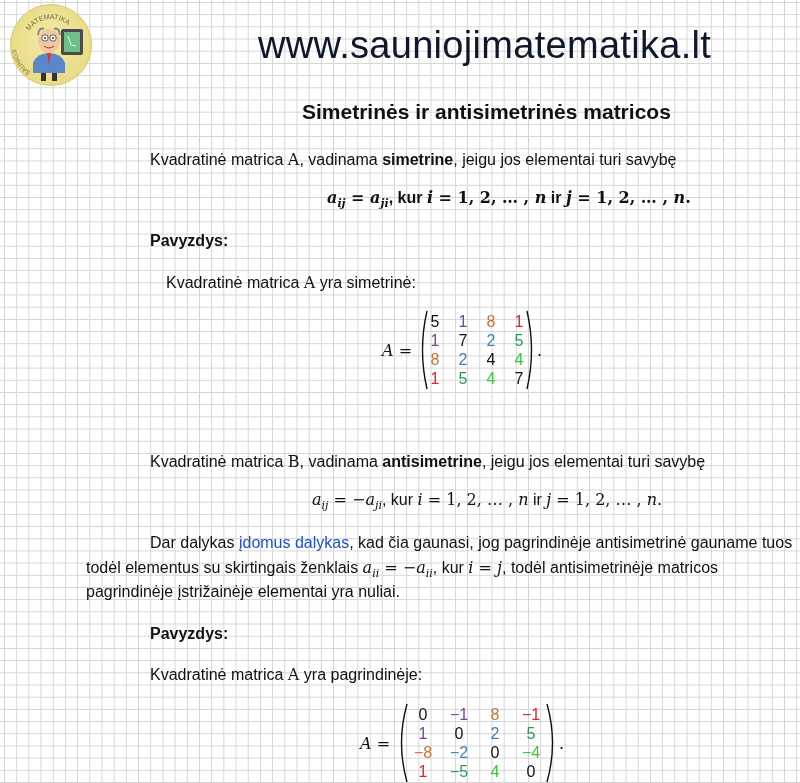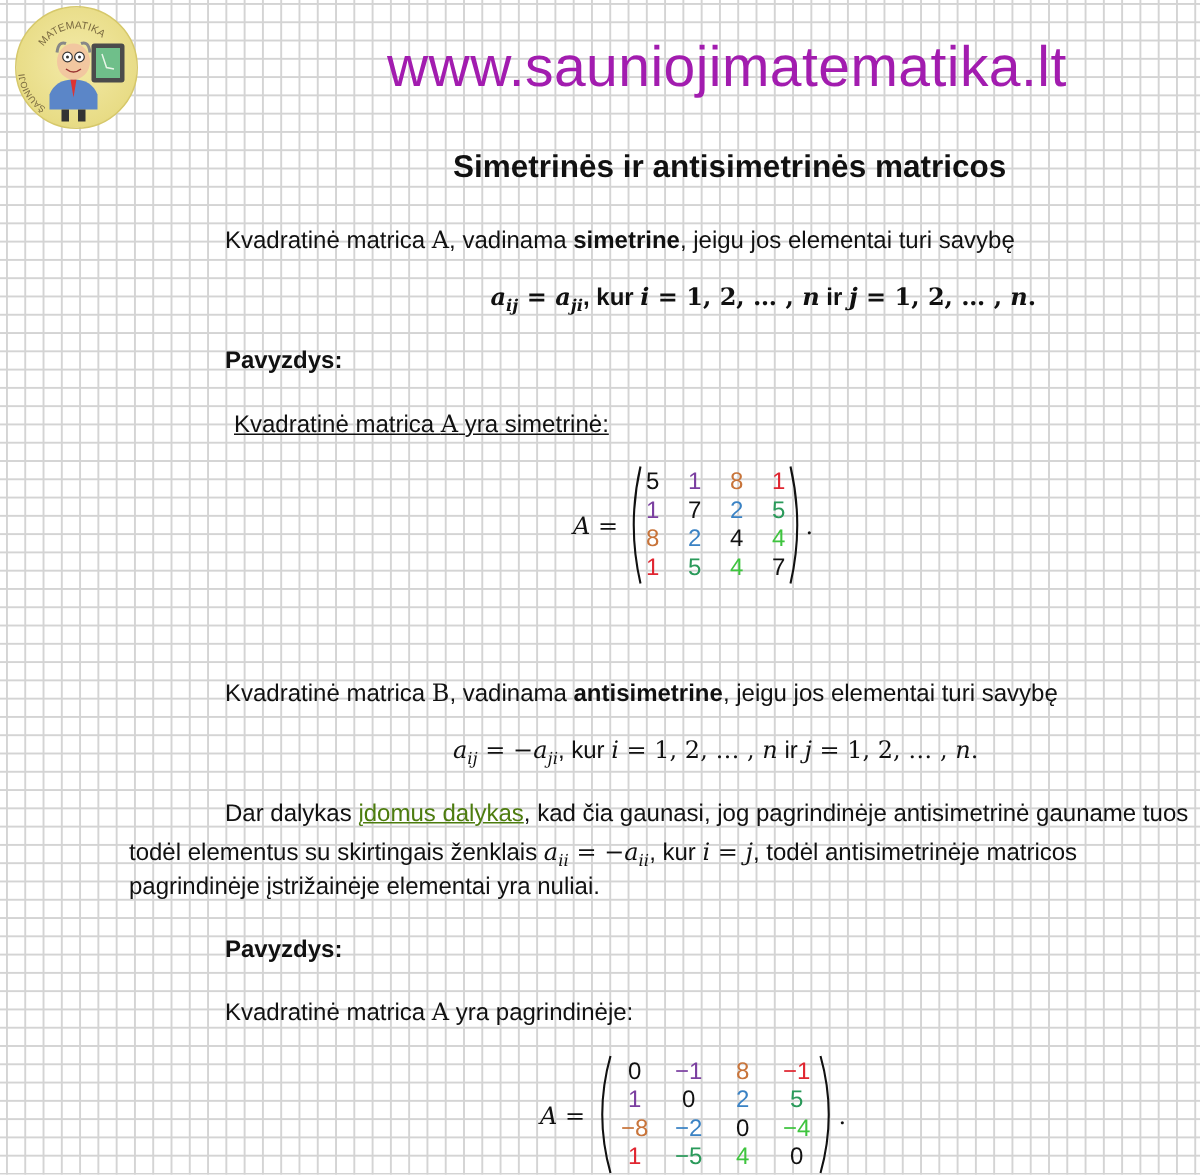--- a/index.html
+++ b/index.html
@@ -14,31 +14,31 @@
     font-family: "Liberation Sans", sans-serif;
     color:#111;
   }
   .abs { position:absolute; }
   .logo {
     left:10px; top:4px; width:80px; height:80px; border-radius:50%;
     background: radial-gradient(circle at 50% 45%, #f3eaa8 0%, #e8dc86 70%, #dccd6e 100%);
     border:1px solid #d6c86a; overflow:hidden;
   }
   .site-url {
-    left:258px; top:24px; font-size:38px; color:#a21caf; letter-spacing:0.3px;
+    left:258px; top:24px; font-size:38px; color:#0f172a; letter-spacing:0.3px;
     font-family: "Liberation Sans", sans-serif;
   }
   .title {
     left:302px; top:100px; font-size:21px; font-weight:bold; color:#111;
   }
   .para { font-size:16px; color:#111; white-space:nowrap; }
   .math { font-family: "DejaVu Serif", "Liberation Serif", serif; font-style:italic; }
   .mathup { font-family: "DejaVu Serif", "Liberation Serif", serif; }
   .bold { font-weight:bold; }
-  .red { color:#4d7c0f;text-decoration:underline; }
+  .red { color:#1d4ed8; }
   .heading { font-size:16px; font-weight:bold; }
   .matrix-wrap { display:flex; align-items:center; font-family:"DejaVu Serif","Liberation Serif",serif; font-size:16px; }
   .mlabel { font-style:italic; margin-right:6px; }
   .grid { display:grid; grid-template-columns: repeat(4, auto); row-gap:0px; }
   .cell { text-align:center; line-height:19px; font-size:16px; font-family:"Liberation Sans", sans-serif; }
   .c-black { color:#111; }
   .c-purple { color:#7b3fa0; }
   .c-orange { color:#c8743a; }
   .c-red { color:#e02530; }
   .c-blue { color:#3a82c4; }
@@ -85,21 +85,21 @@
 <div class="abs para" style="left:150px; top:150px;">
   <span>Kvadratinė matrica </span><span class="mathup">A</span><span>, vadinama </span><span class="bold">simetrine</span><span>, jeigu jos elementai turi savybę</span>
 </div>
 
 <div class="abs para" style="left:327px; top:188px;font-weight:bold;">
   <span class="math">a</span><sub class="math" style="font-size:11px">ij</sub><span class="mathup"> = </span><span class="math">a</span><sub class="math" style="font-size:11px">ji</sub><span>, kur </span><span class="math">i</span><span class="mathup"> = 1, 2, … , </span><span class="math">n</span><span> ir </span><span class="math">j</span><span class="mathup"> = 1, 2, … , </span><span class="math">n</span><span class="mathup">.</span>
 </div>
 
 <div class="abs heading" style="left:150px; top:232px;">Pavyzdys:</div>
 
-<div class="abs para" style="left:156px; top:273px;text-decoration:underline;">
+<div class="abs para" style="left:166px; top:273px;">
   <span>Kvadratinė matrica </span><span class="mathup">A</span><span> yra simetrinė:</span>
 </div>
 
 <div class="abs matrix-wrap" style="left:382px; top:310px;">
   <span class="mlabel">A =</span>
   <svg width="10" height="80" viewBox="0 0 10 80">
       <path d="M9,1 Q0,40 9,79" stroke="#111" stroke-width="1.4" fill="none"></path>
     </svg>
   <div class="grid" id="matrix1" style="column-gap:18px; margin:0 2px;">
       <span class="cell c-black" style="min-width: 10px;">5</span>
@@ -122,21 +122,21 @@
   <svg width="10" height="80" viewBox="0 0 10 80">
       <path d="M1,1 Q10,40 1,79" stroke="#111" stroke-width="1.4" fill="none"></path>
     </svg>
   <span style="align-self:center; margin-left:1px;">.</span>
 </div>
 
 <div class="abs para" style="left:150px; top:452px;">
   <span>Kvadratinė matrica </span><span class="mathup">B</span><span>, vadinama </span><span class="bold">antisimetrine</span><span>, jeigu jos elementai turi savybę</span>
 </div>
 
-<div class="abs para" style="left:302px; top:490px;text-align:right;">
+<div class="abs para" style="left:312px; top:490px;text-align:right;">
   <span class="math">a</span><sub class="math" style="font-size:11px">ij</sub><span class="mathup"> = −</span><span class="math">a</span><sub class="math" style="font-size:11px">ji</sub><span>, kur </span><span class="math">i</span><span class="mathup"> = 1, 2, … , </span><span class="math">n</span><span> ir </span><span class="math">j</span><span class="mathup"> = 1, 2, … , </span><span class="math">n</span><span class="mathup">.</span>
 </div>
 
 <div class="abs para" style="left:150px; top:534px;">
   <span>Dar dalykas </span><span class="red">įdomus dalykas</span><span>, kad čia gaunasi, jog pagrindinėje antisimetrinė gauname tuos</span>
 </div>
 <div class="abs para" style="left:86px; top:558px;">
   <span>todėl elementus su skirtingais ženklais </span><span class="math">a</span><sub class="math" style="font-size:11px">ii</sub><span class="mathup"> = −</span><span class="math">a</span><sub class="math" style="font-size:11px">ii</sub><span>, kur </span><span class="math">i</span><span class="mathup"> = </span><span class="math">j</span><span>, todėl antisimetrinėje matricos</span>
 </div>
 <div class="abs para" style="left:86px; top:583px;">pagrindinėje įstrižainėje  elementai yra nuliai.</div>

